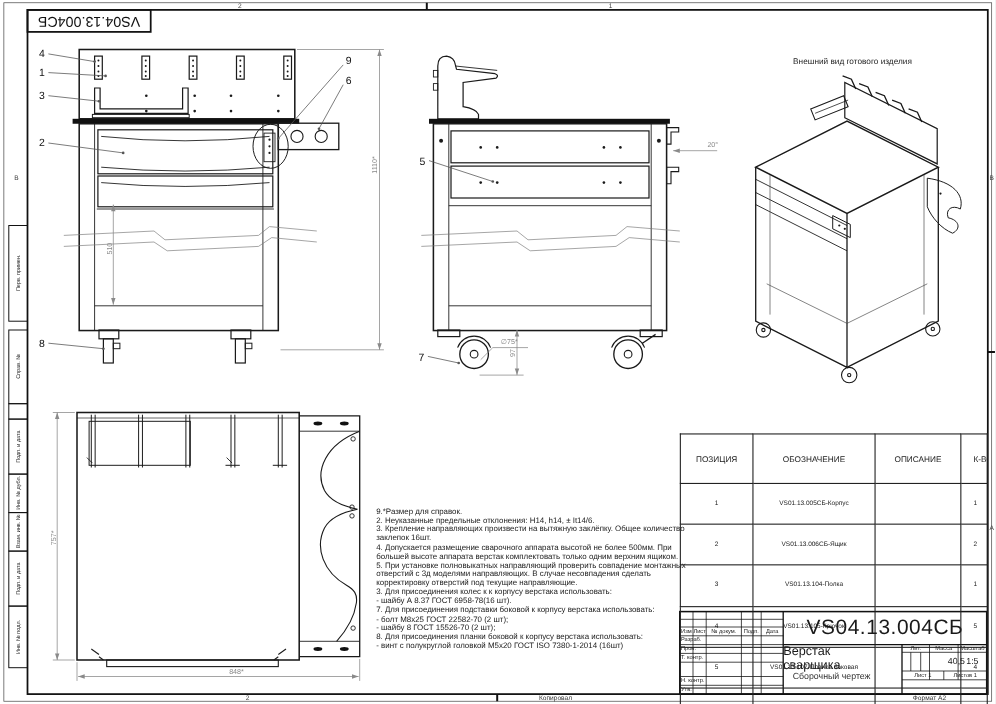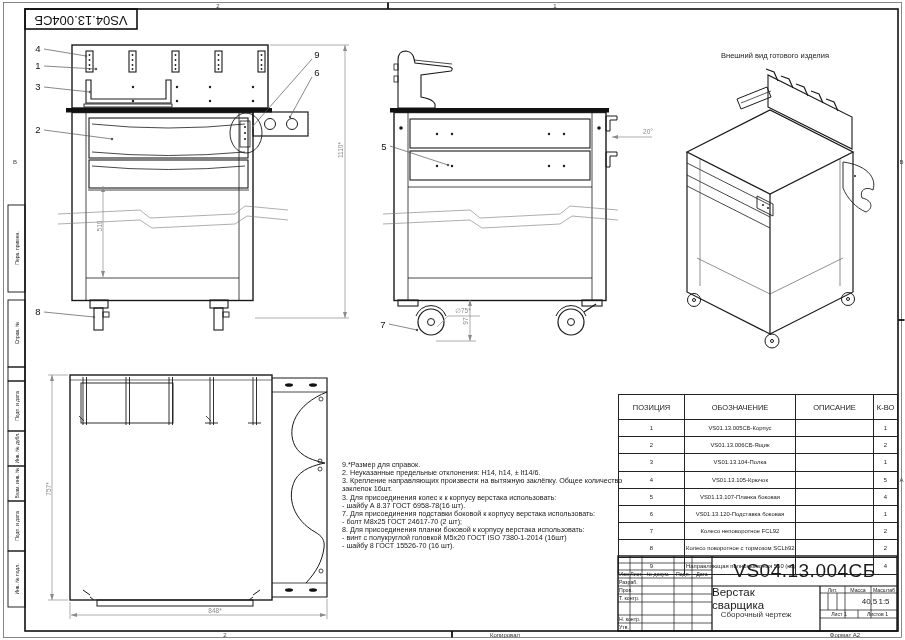--- a/index.html
+++ b/index.html
@@ -5,21 +5,21 @@
   html,body{margin:0;padding:0;background:#e8e8e8;}
   .sheet{position:relative;width:905px;height:640px;background:#ffffff;overflow:hidden;
          font-family:"Liberation Sans", sans-serif;color:#1a1a1a;}
   svg{position:absolute;left:0;top:0;}
   .ovl{position:absolute;box-sizing:border-box;}
   
   #notes{left:342px;top:461px;width:294px;font-size:7.2px;line-height:1.13;color:#1a1a1a;}
   .note-line{margin:0;}
   
   #parts{left:618px;top:394px;width:279px;border-collapse:collapse;table-layout:fixed;}
-  #parts th,#parts td{border:1px solid #222;padding:1px;text-align:center;overflow:hidden;white-space:nowrap;}
+  #parts th,#parts td{border:1px solid #222;padding:11px;text-align:center;overflow:hidden;white-space:nowrap;}
   #parts th{height:22px;font-size:7.5px;font-weight:normal;}
   #parts td{height:14.2px;font-size:5.9px;color:#222;}
   
   .tbtxt{position:absolute;display:flex;align-items:center;justify-content:center;box-sizing:border-box;}
   .code{left:712px;top:556px;width:185px;height:30px;font-size:19px;letter-spacing:.5px;}
   .tname{left:712px;top:588px;width:88px;height:30px;flex-direction:column;line-height:1.1;}
   .tname .n1{font-size:11.5px;}
   .tname .n2{font-size:8px;color:#333;}
   .small{font-size:5.2px;color:#222;}
   .val{font-size:8px;}
@@ -421,27 +421,29 @@
     <line x1="820" y1="610" x2="897" y2="610"></line>
         <line x1="820" y1="618" x2="897" y2="618"></line>
     <line x1="858" y1="610" x2="858" y2="618"></line>
   </g>
 </svg>
 
 <div class="ovl" id="notes">
       <div class="note-line">9.*Размер для справок.</div>
       <div class="note-line">2. Неуказанные предельные отклонения: H14, h14, ± It14/6.</div>
       <div class="note-line">3. Крепление направляющих произвести на вытяжную заклёпку. Общее количество заклепок 16шт.</div>
+      <div class="note-line">4. Допускается размещение сварочного аппарата высотой не более 500мм. При большей высоте аппарата верстак комплектовать только одним верхним ящиком.</div>
+      <div class="note-line">5. При установке полновыкатных направляющий проверить совпадение монтажных отверстий с 3д моделями направляющих. В случае несовпадения сделать корректировку отверстий под текущие направляющие.</div>
       <div class="note-line">3. Для присоединения колес к к корпусу верстака использовать:</div>
       <div class="note-line">- шайбу А 8.37 ГОСТ 6958-78(16 шт).</div>
       <div class="note-line">7. Для присоединения подставки боковой к корпусу верстака использовать:</div>
-      <div class="note-line">- болт М8х25 ГОСТ 24617-70 (2 шт);</div>
+      <div class="note-line">- болт М8х25 ГОСТ 22582-70 (2 шт);</div>
+      <div class="note-line">- шайбу 8 ГОСТ 15526-70 (2 шт);</div>
       <div class="note-line">8. Для присоединения планки боковой к корпусу верстака использовать:</div>
       <div class="note-line">- винт с полукруглой головкой М5х20 ГОСТ ISO 7380-1-2014 (16шт)</div>
-      <div class="note-line">- шайбу 8 ГОСТ 15526-70 (16 шт).</div>
     </div>
 
 <table class="ovl" id="parts">
   <colgroup>
         <col style="width:66px">
         <col style="width:111px">
         <col style="width:78px">
         <col style="width:24px">
       </colgroup>
   <thead>

